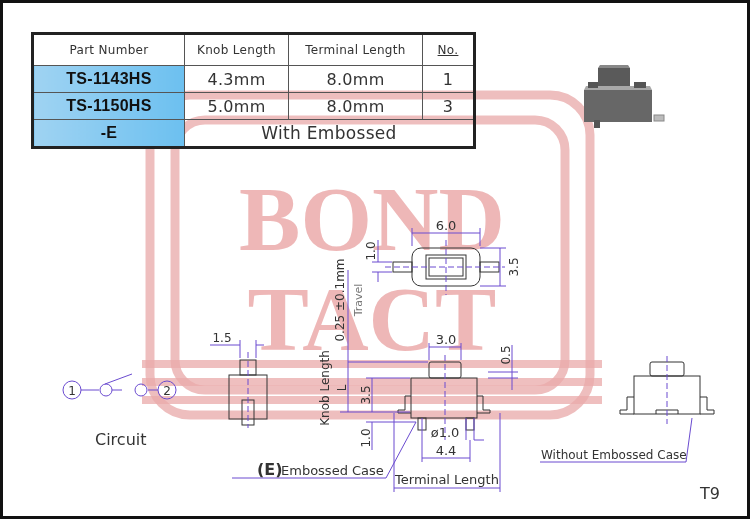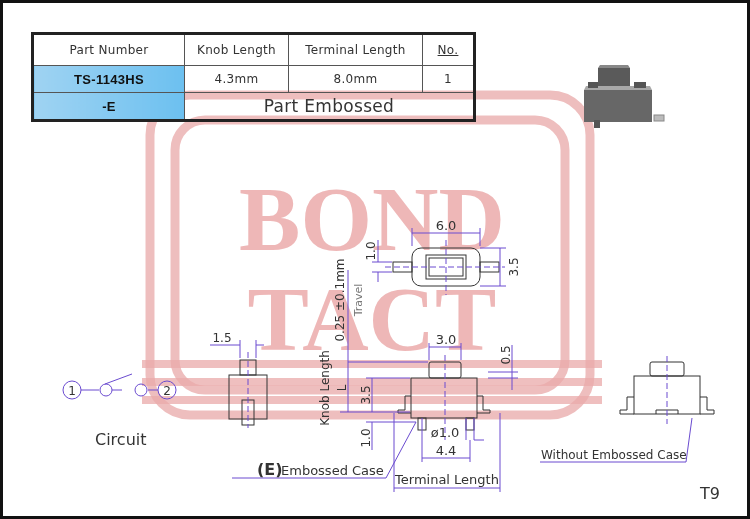--- a/index.html
+++ b/index.html
@@ -1,22 +1,22 @@
 <!DOCTYPE html>
 <html><head>
 <meta charset="utf-8">
 <style>
   html,body{margin:0;padding:0;background:#fff;}
   body{width:750px;height:519px;position:relative;overflow:hidden;font-family:"DejaVu Sans",sans-serif;}
   .frame{position:absolute;left:0;top:0;width:744px;height:513px;border:3px solid #111;background:#fff;}
   .wm{position:absolute;left:0;top:0;width:750px;height:519px;pointer-events:none;}
   table.spec{position:absolute;left:31px;top:32px;border-collapse:collapse;border:3px solid #222;font-family:"DejaVu Sans",sans-serif;}
-  table.spec td,table.spec th{border:1px solid #555;height:26px;padding:0;text-align:center;font-weight:normal;color:#333;font-size:12px;letter-spacing:0.3px;}
+  table.spec td,table.spec th{border:1px solid #555;height:26px;padding:0;text-align:center;font-weight:normal;color:#333;font-size:16px;letter-spacing:0.3px;}
   table.spec th{height:30px;font-size:12px;color:#333;}
-  table.spec td.pn{background:linear-gradient(90deg,#9fd3f2,#6cc0f0);color:#111;font-weight:bold;font-family:"Liberation Sans",sans-serif;font-size:13px;width:150px;}
+  table.spec td.pn{background:linear-gradient(90deg,#9fd3f2,#6cc0f0);color:#111;font-weight:bold;font-family:"Liberation Sans",sans-serif;font-size:16px;width:150px;}
   .c1{width:103px;} .c2{width:133px;} .c3{width:50px;text-decoration:underline;}
   svg.draw{position:absolute;left:0;top:0;}
   .product{position:absolute;left:580px;top:60px;}
 </style>
 </head>
 <body>
 
 <div class="frame"></div>
 
 <svg class="wm" width="750" height="519" viewBox="0 0 750 519">
@@ -39,22 +39,28 @@
     <th class="c2">Terminal Length</th>
     <th class="c3">No.</th>
   </tr>
   <tr>
     <td class="pn">TS-1143HS</td>
     <td>4.3mm</td>
     <td>8.0mm</td>
     <td>1</td>
   </tr>
   <tr>
+    <td class="pn">TS-1150HS</td>
+    <td>5.0mm</td>
+    <td>8.0mm</td>
+    <td>3</td>
+  </tr>
+  <tr>
     <td class="pn">-E</td>
-    <td colspan="3" style="font-size:17px">Part Embossed</td>
+    <td colspan="3" style="font-size:17px">With Embossed</td>
   </tr>
 </tbody>
   </table>
 
 <svg class="product" width="90" height="70" viewBox="0 0 90 70">
   <polygon points="18,8 50,8 50,28 18,28" fill="#5a5a5a"></polygon>
   <polygon points="18,8 50,8 48,5 20,5" fill="#888"></polygon>
   <polygon points="4,30 72,30 72,62 4,62" fill="#676767"></polygon>
   <polygon points="4,30 72,30 70,26 6,26" fill="#a8a8a8"></polygon>
   <rect x="8" y="22" width="10" height="6" fill="#555"></rect>

